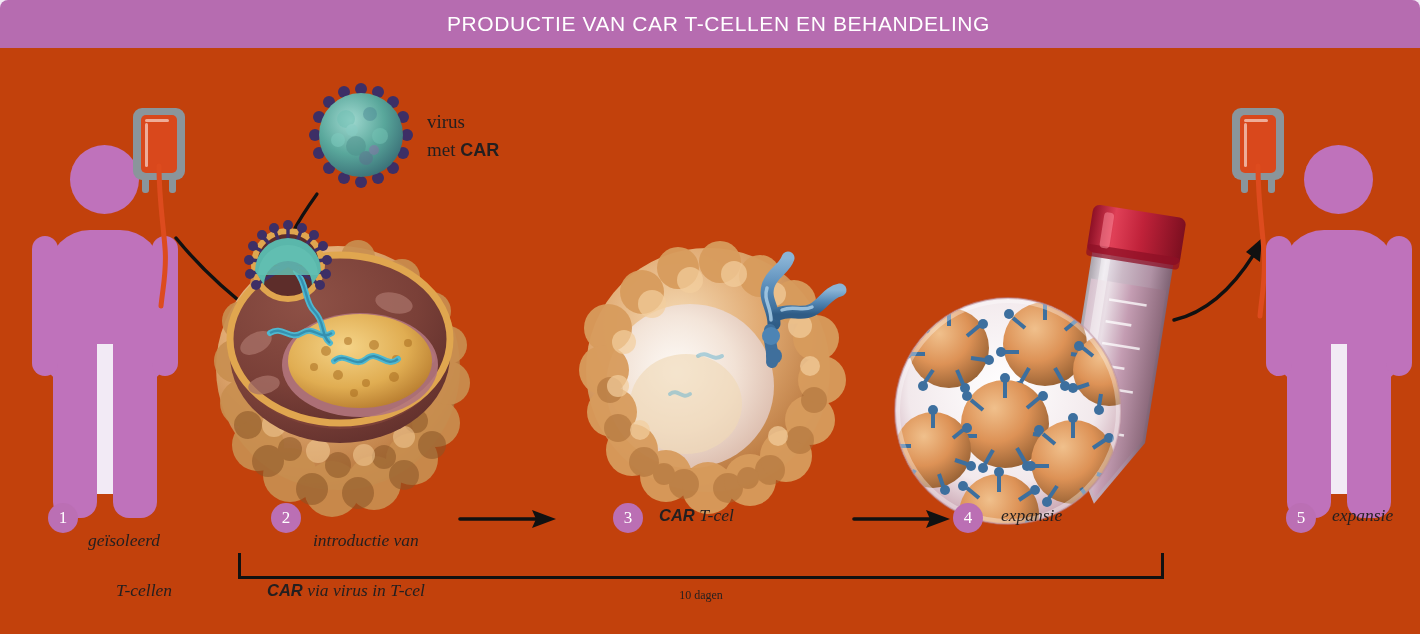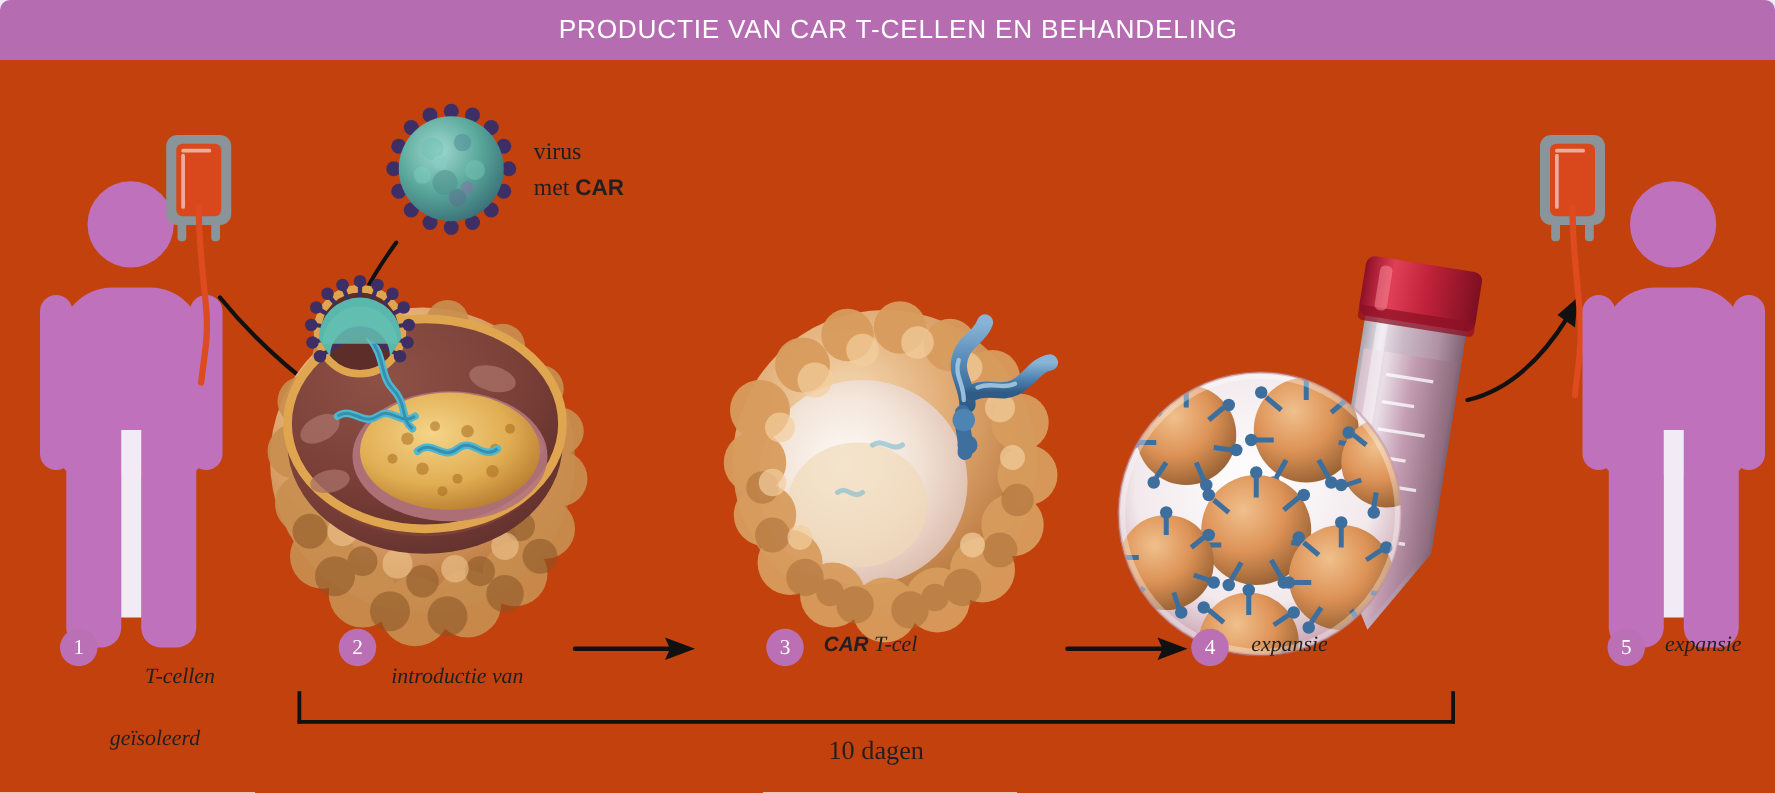--- a/index.html
+++ b/index.html
@@ -127,21 +127,21 @@
     font-size: 19px;
     line-height: 28px;
     font-family: "Liberation Serif", serif;
     text-align: left;
   }
   .callout .b { font-family: "Liberation Sans", sans-serif; font-weight: 700; font-size: 18px; }
 
   .duration-label {
     position: absolute;
     color: #231f20;
-    font-size: 21px;
+    font-size: 12px;
     font-family: "Liberation Serif", serif;
     text-align: center;
     width: 200px;
   }
 
   
   .bracket-h {
     position: absolute;
     background: #111;
     height: 3px;
@@ -724,28 +724,29 @@
       <div class="p-torso" style="left:10px; top:122px; width:114px; height:150px;"></div>
       <div class="p-arm" style="left:-6px; top:128px; width:26px; height:140px;"></div>
       <div class="p-arm" style="left:114px; top:128px; width:26px; height:140px;"></div>
       <div class="p-leg" style="left:15px; top:262px; width:44px; height:148px;"></div>
       <div class="p-leg" style="left:75px; top:262px; width:44px; height:148px;"></div>
       <div class="p-gap" style="left:59px; top:236px; width:16px; height:150px;"></div>
     </div>
 
     <div class="badge" style="left:48px; top:455px;">1</div>
     <div class="step-label" style="left:14px; top:455px; width:220px; text-align:center;">
+      <div>geïsoleerd</div>
       <div style="margin-left:40px">T-cellen</div>
-      <div>geïsoleerd</div>
       <div>uit patiënt</div>
     </div>
 
     <div class="badge" style="left:271px; top:455px;">2</div>
     <div class="step-label" style="left:272px; top:455px; width:260px;">
       <div style="margin-left:41px">introductie van</div>
+      <div style="margin-left:-5px"><span class="b">CAR</span><span> via virus in T-cel</span></div>
     </div>
 
     <div class="badge" style="left:613px; top:455px;">3</div>
     <div class="step-label" style="left:659px; top:455px;"><span class="b">CAR</span><span> T-cel</span></div>
 
     <div class="badge" style="left:953px; top:455px;">4</div>
     <div class="step-label" style="left:1001px; top:455px;text-align:right;">expansie</div>
 
     <div class="badge" style="left:1286px; top:455px;">5</div>
     <div class="step-label" style="left:1332px; top:455px;">expansie</div>

